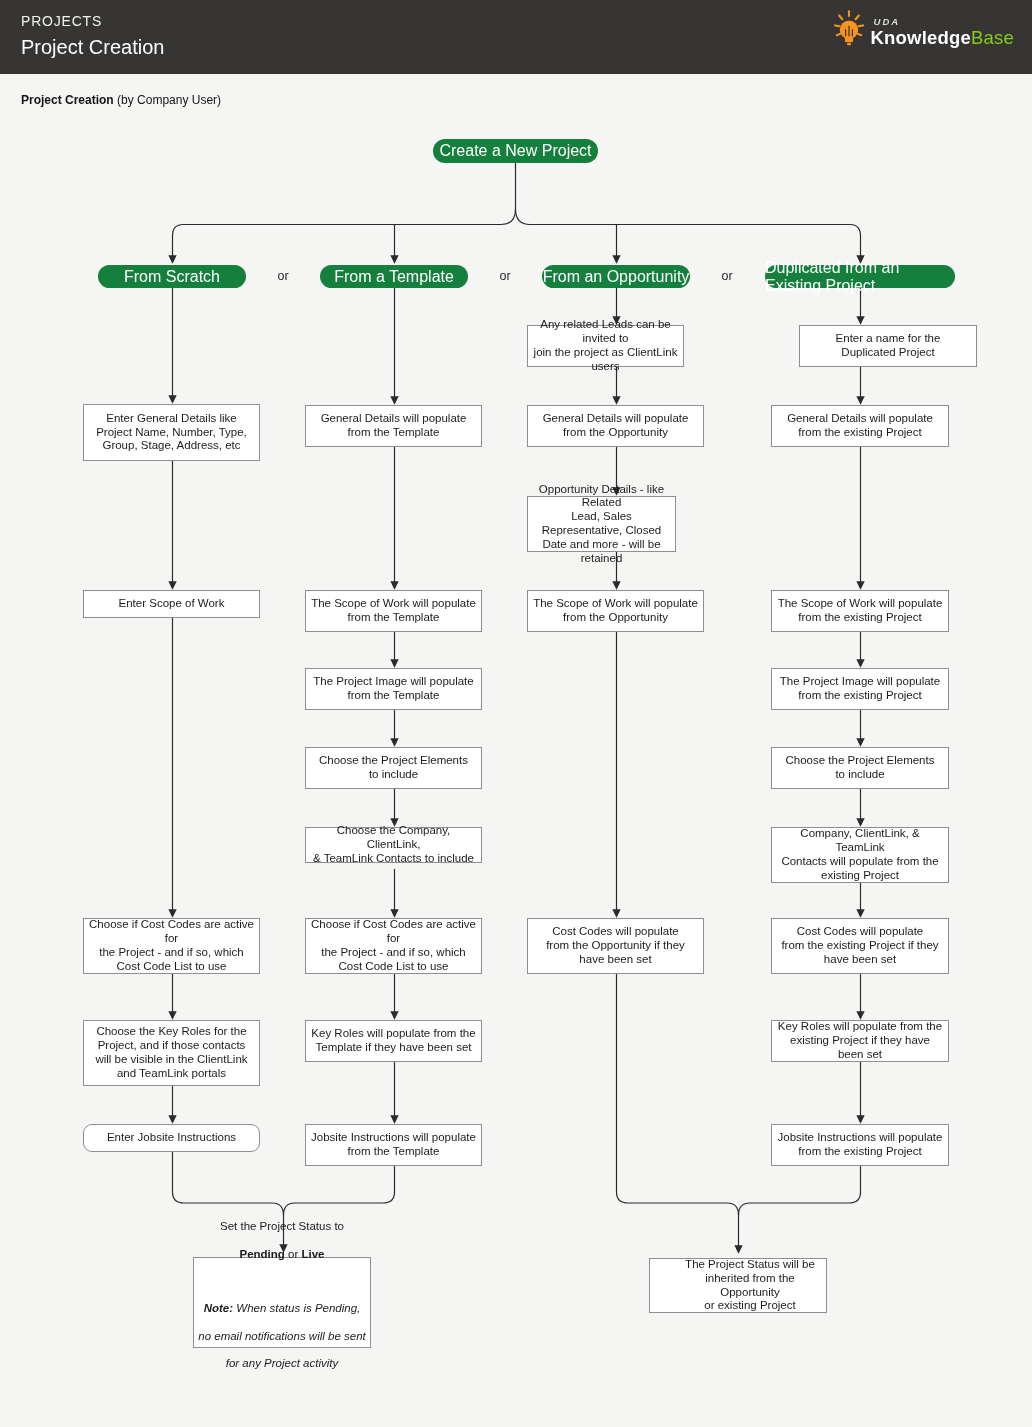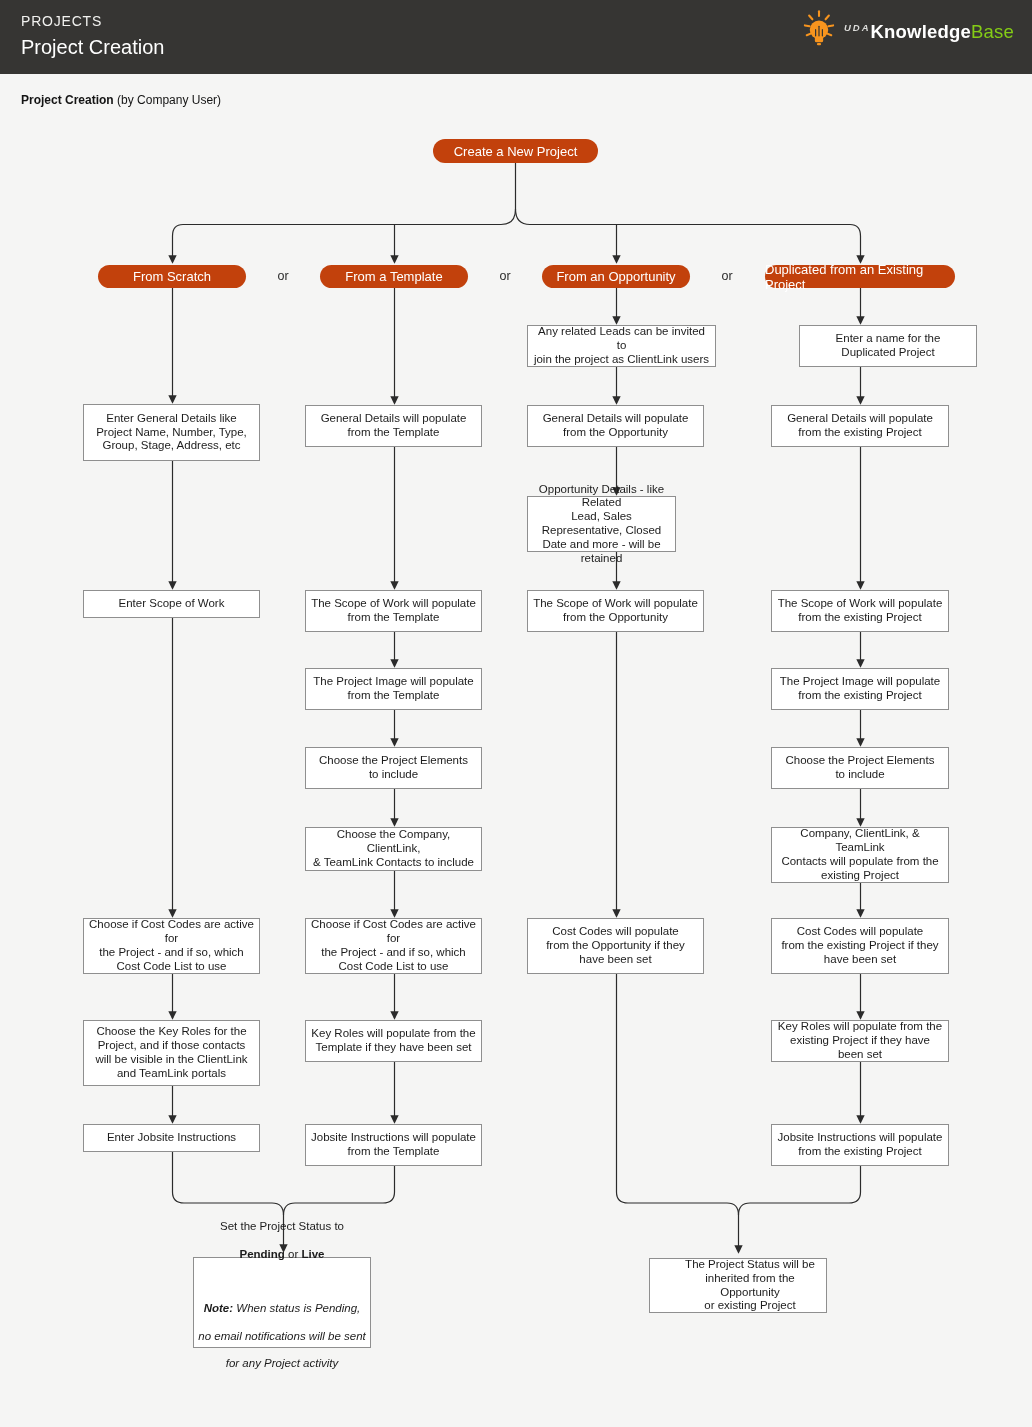--- a/index.html
+++ b/index.html
@@ -4,34 +4,34 @@
 <style>
   html,body { margin:0; padding:0; background:#e9e9e8; }
   body { font-family:"Liberation Sans", sans-serif; }
   .page { position:relative; width:1032px; height:1427px; background:#F5F5F4; overflow:hidden; margin:0 auto; }
 
   
   .header { position:absolute; left:0; top:0; width:1032px; height:74px; background:#363533; }
   .eyebrow { position:absolute; left:21px; top:13px; font-size:14px; letter-spacing:.8px; color:#F2F2F0;text-align:right; }
   .page-title { position:absolute; left:21px; top:36px; font-size:20px; color:#FFFFFF; font-weight:400; }
   .logo { position:absolute; right:18px; top:7px; display:flex; align-items:center; }
-  .logo-text { display:flex; flex-direction:row; line-height:1; margin-left:6px;justify-content:flex-end; }
+  .logo-text { display:flex; flex-direction:column; line-height:1; margin-left:6px;justify-content:flex-end; }
   .logo-uda { font-style:italic; font-weight:700; font-size:9.5px; letter-spacing:2px; color:#DCDCDA; margin-left:3px; margin-bottom:2px; }
   .logo-main { font-size:18.5px; letter-spacing:.2px; }
   .logo-knowledge { color:#FFFFFF; font-weight:700; }
   .logo-base { color:#84cc16; font-weight:400; }
 
   
   .caption { position:absolute; left:21px; top:93px; font-size:12px; color:#141414; }
   .caption .cap-bold { font-weight:700; }
 
   
   .connectors { position:absolute; left:0; top:0; pointer-events:none; }
-  .pill { position:absolute; height:23px; background:#c2410c; border-radius:12px; color:#FFFFFF;
-          font-size:13px; display:flex; align-items:center; justify-content:center; }
+  .pill { position:absolute; height:23px; background:#15803d; border-radius:12px; color:#FFFFFF;
+          font-size:16px; display:flex; align-items:center; justify-content:center; }
   .pill.root { height:24px; }
   .or-label { position:absolute; width:18px; text-align:center; font-size:12.5px; color:#2B2B2B; }
   .node { position:absolute; background:#FFFFFF; border:1px solid #8F8F8F; color:#1C1C1C;
           font-size:11.5px; line-height:13.8px; display:flex; align-items:center; justify-content:center;
           text-align:center; white-space:pre-line; padding:2px 4px; box-sizing:border-box; }
   .final-left .note { margin-top:13px; font-style:italic; }
   .final-left .note .note-label { font-weight:700; }
   .final-left .bold { font-weight:700; }
 </style>
 </head>
@@ -138,41 +138,41 @@
 Project Name, Number, Type,
 Group, Stage, Address, etc</div>
   <div class="node" style="left:83px; top:590px; width:177px; height:28px;">Enter Scope of Work</div>
   <div class="node" style="left:83px; top:918px; width:177px; height:56px;">Choose if Cost Codes are active for
 the Project - and if so, which
 Cost Code List to use</div>
   <div class="node" style="left:83px; top:1020px; width:177px; height:66px;">Choose the Key Roles for the
 Project, and if those contacts
 will be visible in the ClientLink
 and TeamLink portals</div>
-  <div class="node" style="left:83px; top:1124px; width:177px; height:28px;">Enter Jobsite Instructions</div>
+  <div class="node" style="left:83px; top:1124px; width:177px; height:28px;border-radius:9px;">Enter Jobsite Instructions</div>
 
   <div class="node" style="left:305px; top:405px; width:177px; height:42px;">General Details will populate
 from the Template</div>
   <div class="node" style="left:305px; top:590px; width:177px; height:42px;">The Scope of Work will populate
 from the Template</div>
   <div class="node" style="left:305px; top:668px; width:177px; height:42px;">The Project Image will populate
 from the Template</div>
   <div class="node" style="left:305px; top:747px; width:177px; height:42px;">Choose the Project Elements
 to include</div>
-  <div class="node" style="left:305px; top:827px; width:177px; height:44px;">Choose the Company, ClientLink,
+  <div class="node" style="left:305px; top:827px; width:177px; height:36px;">Choose the Company, ClientLink,
 &amp; TeamLink Contacts to include</div>
   <div class="node" style="left:305px; top:918px; width:177px; height:56px;">Choose if Cost Codes are active for
 the Project - and if so, which
 Cost Code List to use</div>
   <div class="node" style="left:305px; top:1020px; width:177px; height:42px;">Key Roles will populate from the
 Template if they have been set</div>
   <div class="node" style="left:305px; top:1124px; width:177px; height:42px;">Jobsite Instructions will populate
 from the Template</div>
 
-  <div class="node" style="left:527px; top:325px; width:189px; height:42px;">Any related Leads can be invited to
+  <div class="node" style="left:527px; top:325px; width:157px; height:42px;">Any related Leads can be invited to
 join the project as ClientLink users</div>
   <div class="node" style="left:527px; top:405px; width:177px; height:42px;">General Details will populate
 from the Opportunity</div>
   <div class="node" style="left:527px; top:496px; width:149px; height:56px;">Opportunity Details - like Related
 Lead, Sales Representative, Closed
 Date and more - will be retained</div>
   <div class="node" style="left:527px; top:590px; width:177px; height:42px;">The Scope of Work will populate
 from the Opportunity</div>
   <div class="node" style="left:527px; top:918px; width:177px; height:56px;">Cost Codes will populate
 from the Opportunity if they

